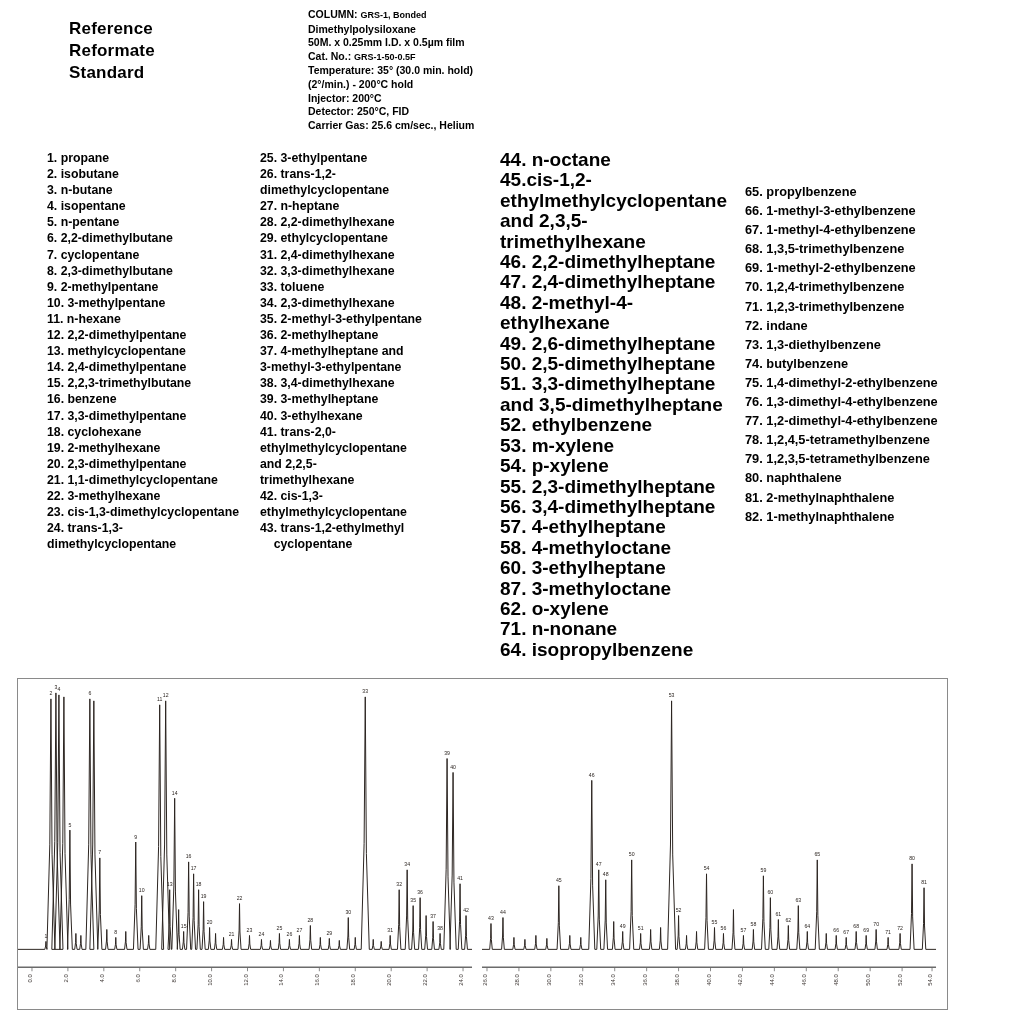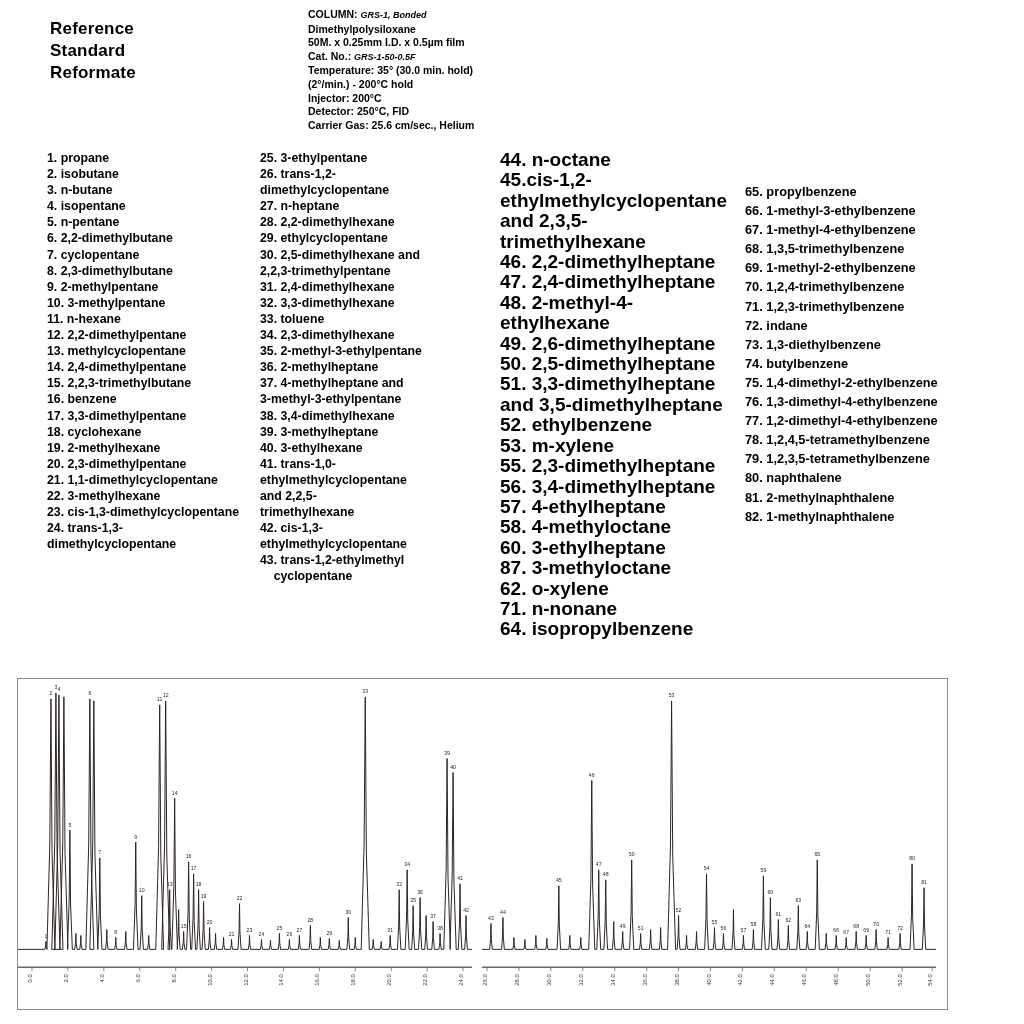--- a/index.html
+++ b/index.html
@@ -22,37 +22,37 @@
     position: absolute;
     left: 50px;
     top: 18px;
     width: 230px;
   }
   #title-block .title-line {
     font-size: 17px;
     font-weight: bold;
     line-height: 22px;
     letter-spacing: 0.2px;
+    margin-left: 19px;
   }
 
   
   #specs-block {
     position: absolute;
     left: 308px;
     top: 8px;
     width: 300px;
     font-size: 10.5px;
     font-weight: bold;
     line-height: 13.6px;
   }
   #specs-block .spec-line { white-space: nowrap; }
   #specs-block .spec-line .small {
     font-size: 9px;
     font-weight: bold;
-    font-style: italic;
   }
 
   
   .compound-column {
     position: absolute;
     top: 150px;
     font-size: 12.3px;
     font-weight: bold;
     line-height: 16.1px;
   }
@@ -83,22 +83,22 @@
     width: 100%;
     height: 100%;
     display: block;
   }
 </style>
 </head>
 <body>
 
 <div id="title-block">
   <div class="title-line">Reference</div>
+  <div class="title-line">Reformate</div>
   <div class="title-line">Standard</div>
-  <div class="title-line">Reformate</div>
 </div>
 
 <div id="specs-block">
   <div class="spec-line">
     <span>COLUMN:</span>
     <span class="small">GRS-1, Bonded</span>
   </div>
   <div class="spec-line">Dimethylpolysiloxane</div>
   <div class="spec-line">50M. x 0.25mm I.D. x 0.5µm film</div>
   <div class="spec-line">
@@ -139,34 +139,32 @@
     <div class="compound-entry">24. trans-1,3-
 dimethylcyclopentane</div>
   </div>
 <div class="compound-column" id="compound-column-2">
     <div class="compound-entry">25. 3-ethylpentane</div>
     <div class="compound-entry">26. trans-1,2-
 dimethylcyclopentane</div>
     <div class="compound-entry">27. n-heptane</div>
     <div class="compound-entry">28. 2,2-dimethylhexane</div>
     <div class="compound-entry">29. ethylcyclopentane</div>
-    <div class="compound-entry">30. 2,5-dimethylhexane and
-2,2,3-trimethylpentane</div>
     <div class="compound-entry">31. 2,4-dimethylhexane</div>
     <div class="compound-entry">32. 3,3-dimethylhexane</div>
     <div class="compound-entry">33. toluene</div>
     <div class="compound-entry">34. 2,3-dimethylhexane</div>
     <div class="compound-entry">35. 2-methyl-3-ethylpentane</div>
     <div class="compound-entry">36. 2-methylheptane</div>
     <div class="compound-entry">37. 4-methylheptane and
 3-methyl-3-ethylpentane</div>
     <div class="compound-entry">38. 3,4-dimethylhexane</div>
     <div class="compound-entry">39. 3-methylheptane</div>
     <div class="compound-entry">40. 3-ethylhexane</div>
-    <div class="compound-entry">41. trans-1,0-
+    <div class="compound-entry">41. trans-2,0-
 ethylmethylcyclopentane
 and 2,2,5-
 trimethylhexane</div>
     <div class="compound-entry">42. cis-1,3-
 ethylmethylcyclopentane</div>
     <div class="compound-entry">43. trans-1,2-ethylmethyl
     cyclopentane</div>
   </div>
 <div class="compound-column" id="compound-column-3">
     <div class="compound-entry">44. n-octane</div>
@@ -175,20 +173,21 @@
 and 2,3,5-trimethylhexane</div>
     <div class="compound-entry">46. 2,2-dimethylheptane</div>
     <div class="compound-entry">47. 2,4-dimethylheptane</div>
     <div class="compound-entry">48. 2-methyl-4-ethylhexane</div>
     <div class="compound-entry">49. 2,6-dimethylheptane</div>
     <div class="compound-entry">50. 2,5-dimethylheptane</div>
     <div class="compound-entry">51. 3,3-dimethylheptane
 and 3,5-dimethylheptane</div>
     <div class="compound-entry">52. ethylbenzene</div>
     <div class="compound-entry">53. m-xylene</div>
+    <div class="compound-entry">54. p-xylene</div>
     <div class="compound-entry">55. 2,3-dimethylheptane</div>
     <div class="compound-entry">56. 3,4-dimethylheptane</div>
     <div class="compound-entry">57. 4-ethylheptane</div>
     <div class="compound-entry">58. 4-methyloctane</div>
     <div class="compound-entry">60. 3-ethylheptane</div>
     <div class="compound-entry">87. 3-methyloctane</div>
     <div class="compound-entry">62. o-xylene</div>
     <div class="compound-entry">71. n-nonane</div>
     <div class="compound-entry">64. isopropylbenzene</div>
   </div>

